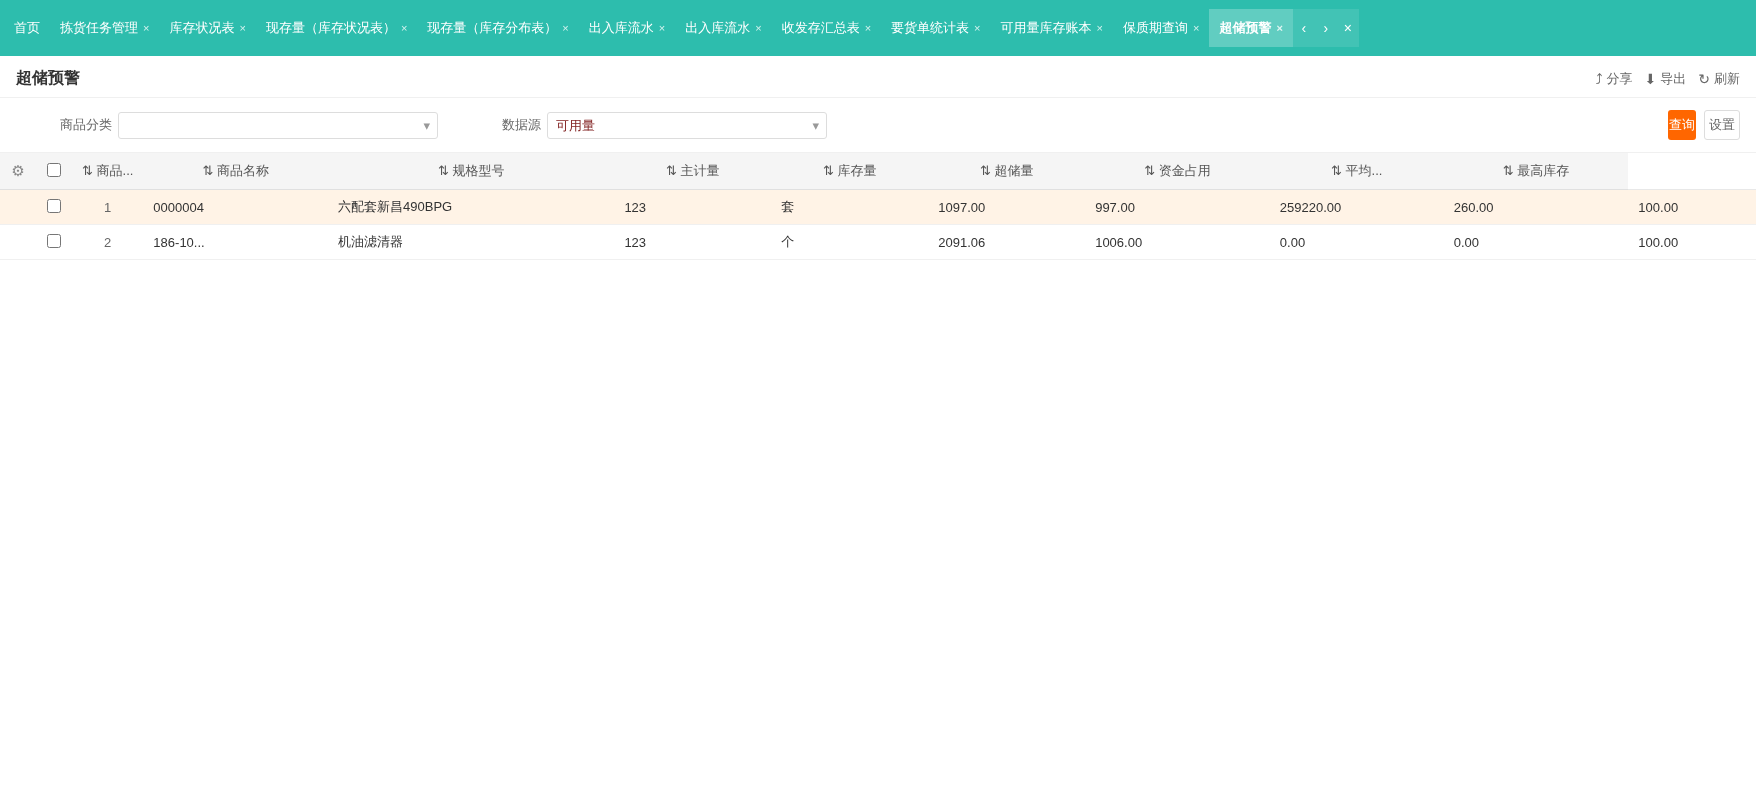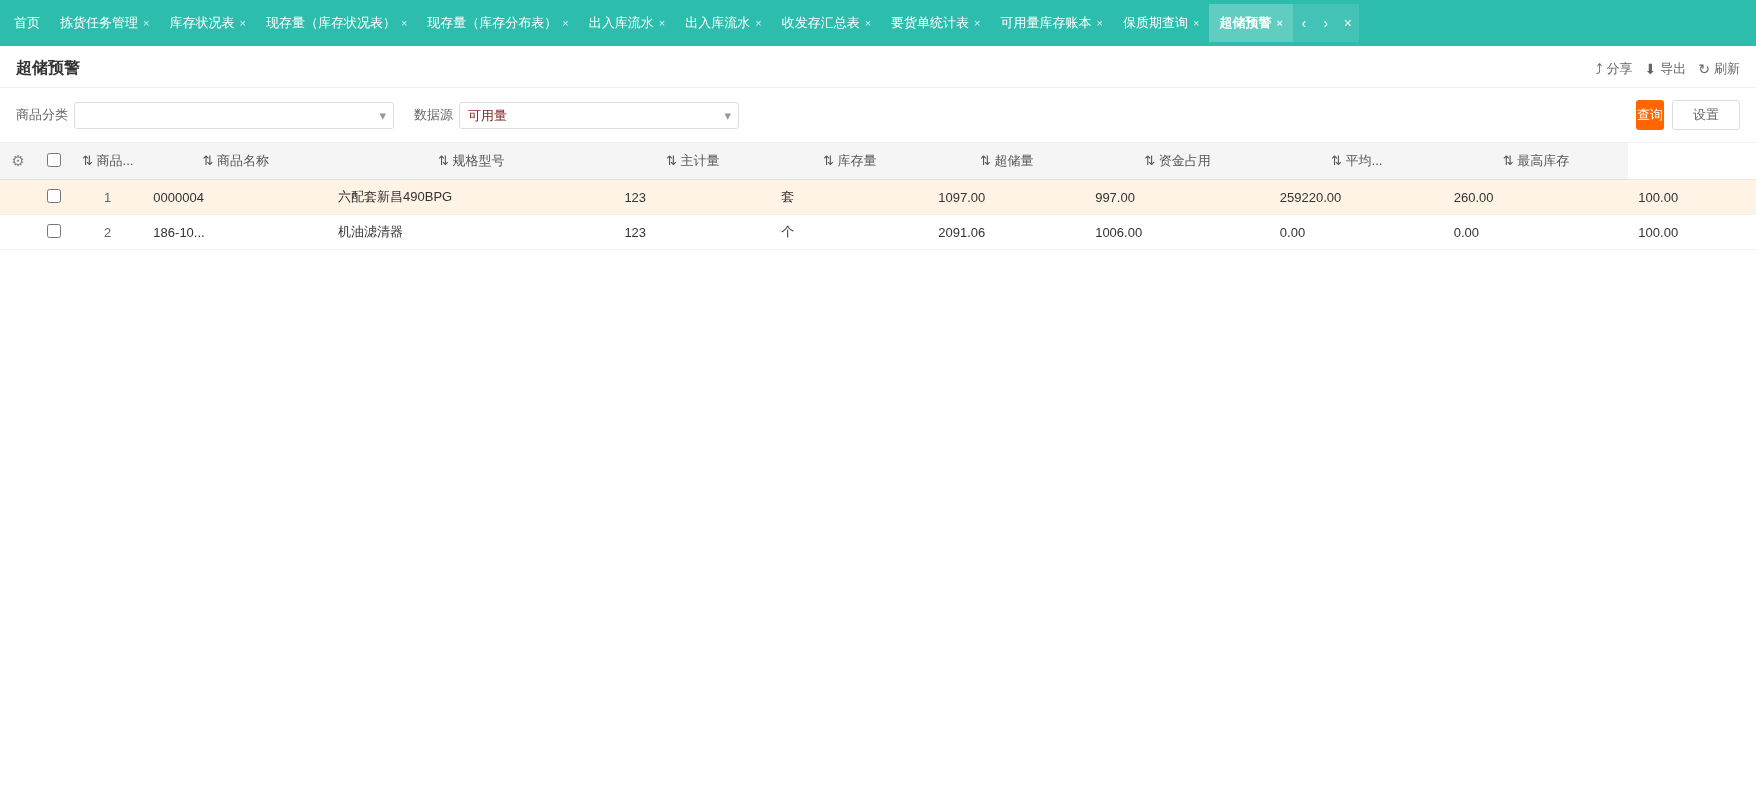--- a/index.html
+++ b/index.html
@@ -3,21 +3,21 @@
   <meta charset="utf-8">
   <style>
     * { box-sizing: border-box; margin: 0; padding: 0; }
     body { font-family: "Microsoft YaHei", Arial, sans-serif; font-size: 13px; background: #f5f5f5; color: #333; }
 
     
     .topbar {
       background: #2dbdad;
       display: flex;
       align-items: center;
-      height: 46px;
+      height: 56px;
       padding: 0 4px;
       overflow: hidden;
     }
     .topbar-item {
       color: #fff;
       padding: 0 10px;
       height: 38px;
       display: flex;
       align-items: center;
       white-space: nowrap;
@@ -87,20 +87,21 @@
       padding: 12px 16px;
       display: flex;
       align-items: center;
       gap: 20px;
       border-bottom: 1px solid #f0f0f0;
     }
     .filter-item {
       display: flex;
       align-items: center;
       gap: 6px;
+      margin-left: 44px;
     }
     .filter-label { color: #666; font-size: 13px; }
     .filter-select {
       border: 1px solid #ddd;
       border-radius: 3px;
       padding: 5px 28px 5px 8px;
       font-size: 13px;
       color: #7f1d1d;
       background: #fff;
       min-width: 320px;
@@ -133,21 +134,21 @@
       border-radius: 3px;
       padding: 6px 1px;
       cursor: pointer;
       font-size: 13px;
     }
     .btn-secondary {
       background: #fff;
       color: #666;
       border: 1px solid #ddd;
       border-radius: 3px;
-      padding: 5px 20px;
+      padding: 5px 4px;
       cursor: pointer;
       font-size: 13px;
     }
 
     
     .table-wrapper {
       padding: 0 0;
       overflow-x: auto;
     }
     table {

